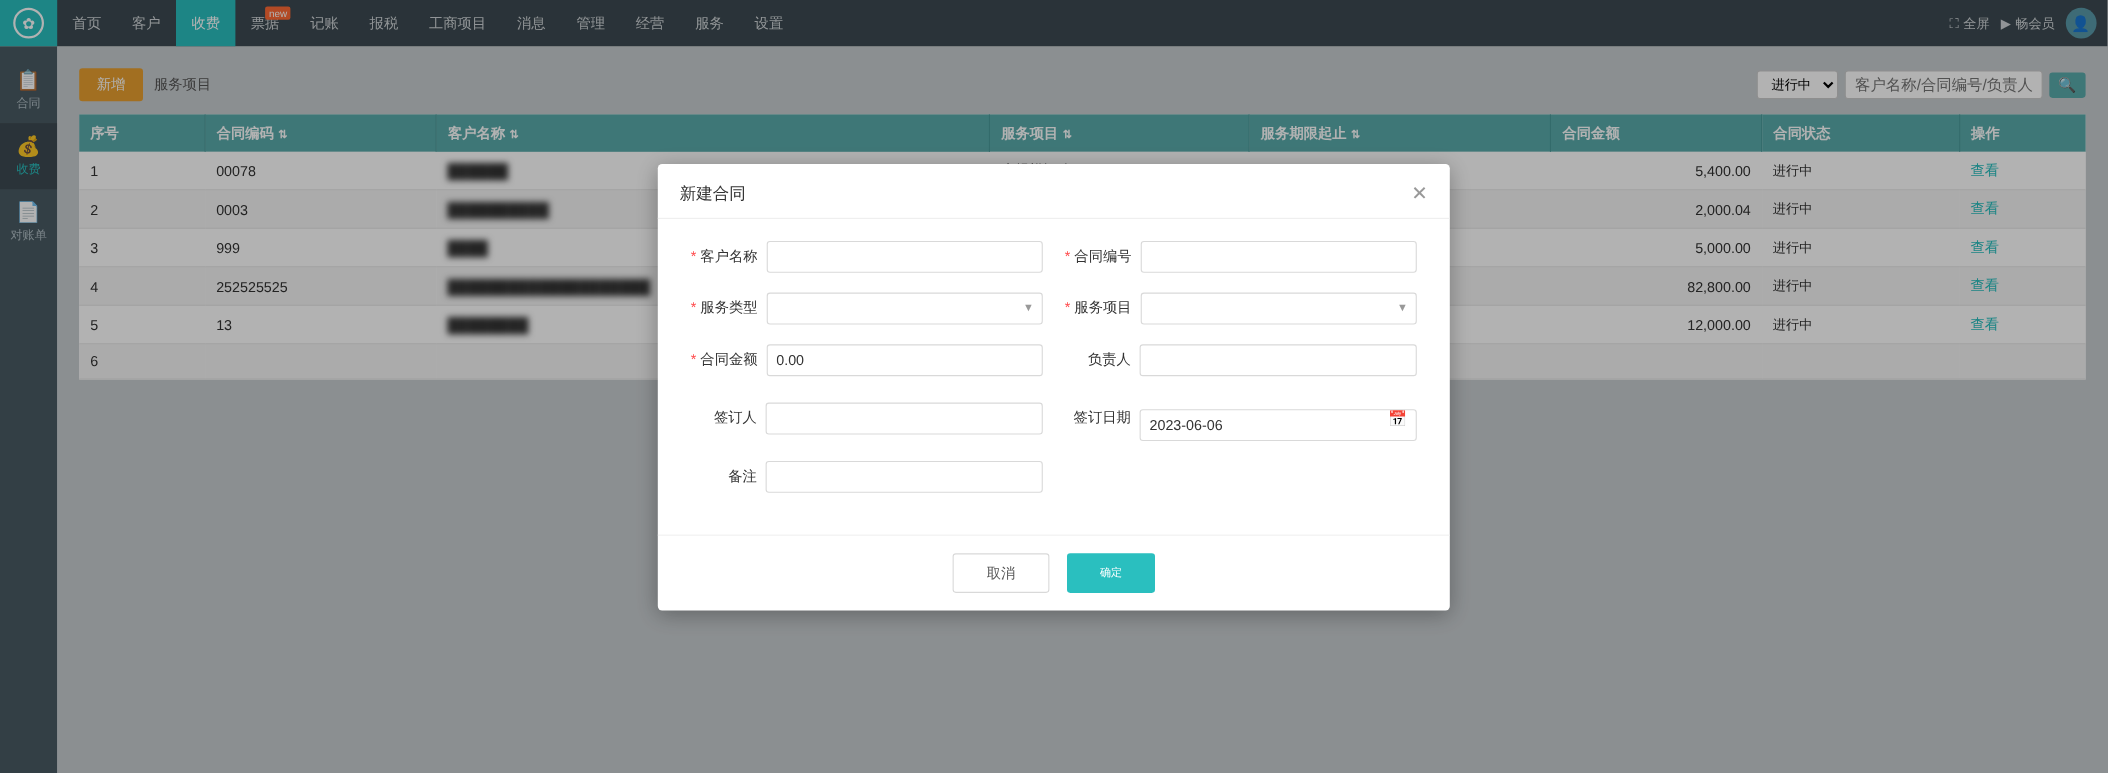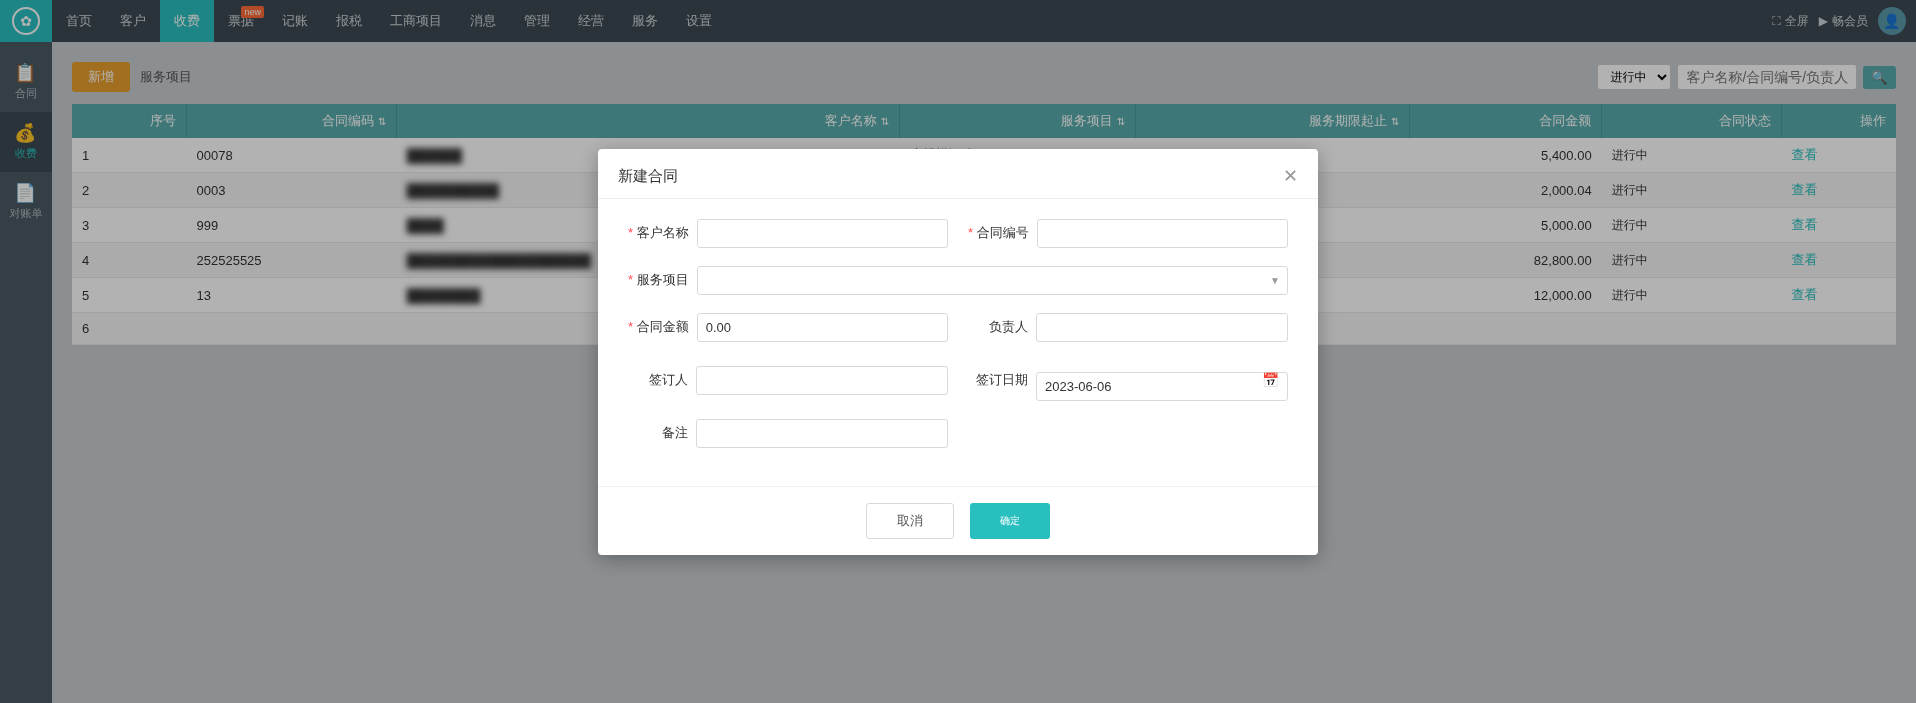--- a/index.html
+++ b/index.html
@@ -196,22 +196,22 @@
       width: 100%;
       border-collapse: collapse;
       background: white;
     }
     .data-table thead tr {
       background: #5aabab;
       color: white;
     }
     .data-table thead th {
       padding: 8px 10px;
-      text-align: right;
-      font-weight: normal;
+      text-align: left;
+      font-weight: bold;
       font-size: 13px;
       white-space: nowrap;
       border-right: 1px solid #4a9a9a;
     }
     .data-table thead th:last-child { border-right: none; }
     .data-table tbody tr:nth-child(even) { background: #f5f5f5; }
     .data-table tbody tr:nth-child(odd) { background: white; }
     .data-table tbody td {
       padding: 8px 10px;
       border-bottom: 1px solid #e8e8e8;
@@ -554,20 +554,28 @@
           <input class="form-input" type="text" style="">
         </div>
         <div class="form-group">
           <label class="form-label required">合同编号</label>
           <input class="form-input" type="text" style="">
         </div>
       </div>
 
       <div class="form-row">
         <div class="form-group">
+          <label class="form-label required">服务类型</label>
+          <div class="form-select-wrap">
+            <select class="form-select">
+              <option value=""></option>
+            </select>
+          </div>
+        </div>
+        <div class="form-group">
           <label class="form-label required">服务项目</label>
           <div class="form-select-wrap">
             <select class="form-select">
               <option value=""></option>
             </select>
           </div>
         </div>
       </div>
 
       <div class="form-row">

